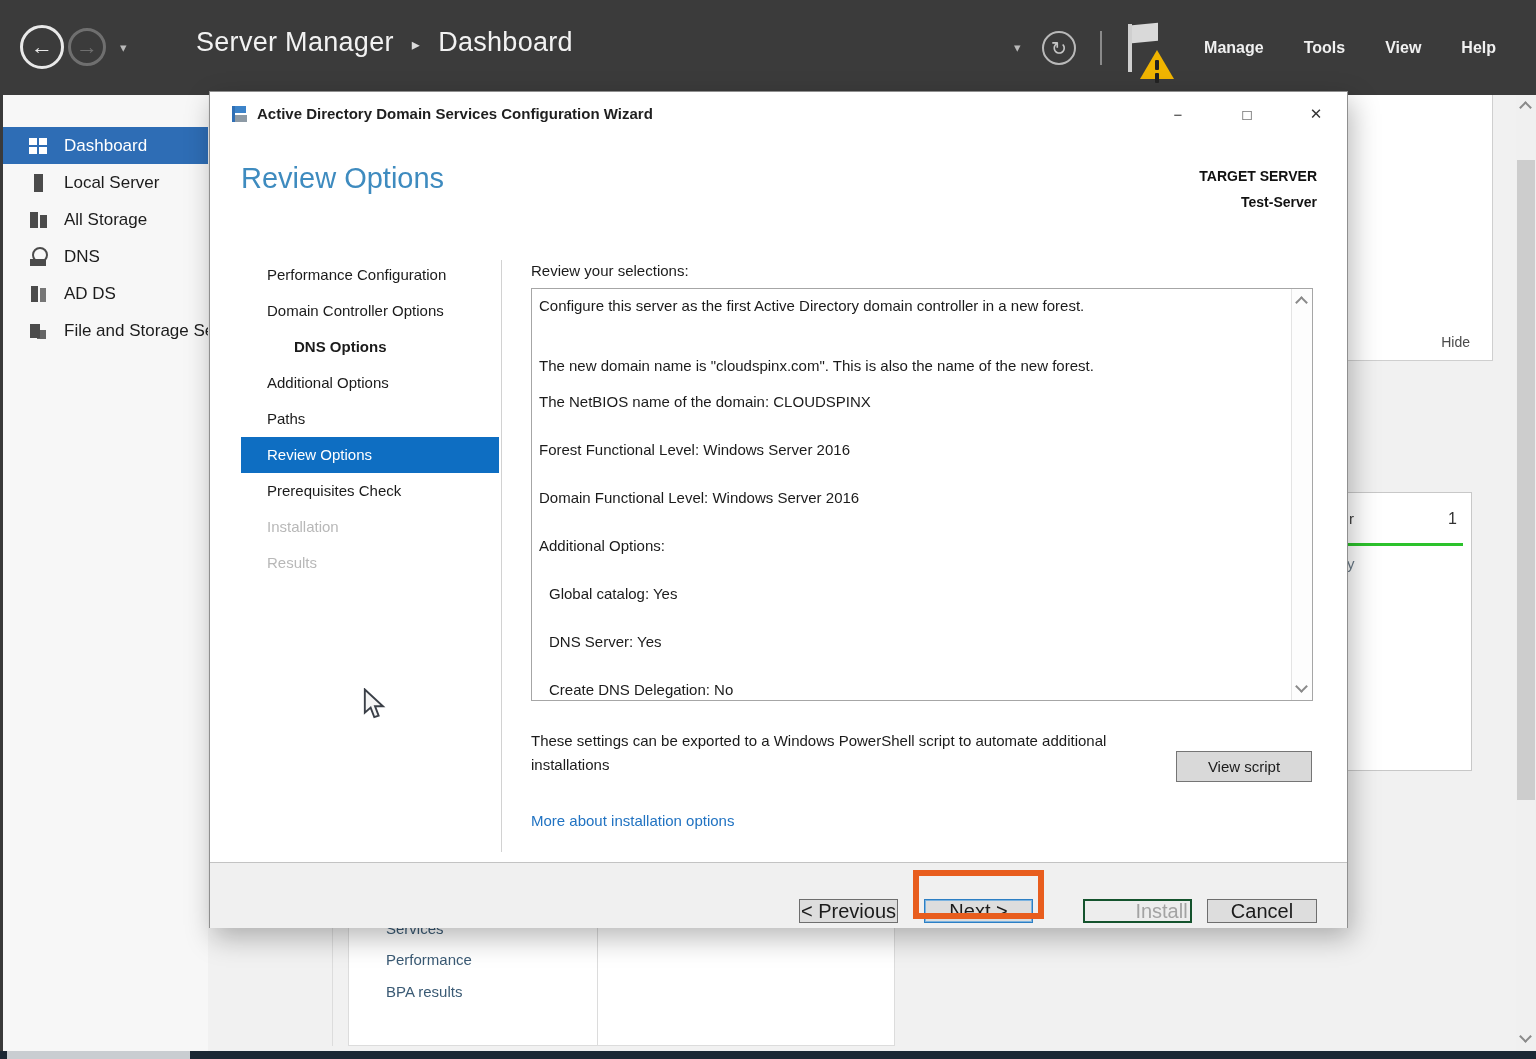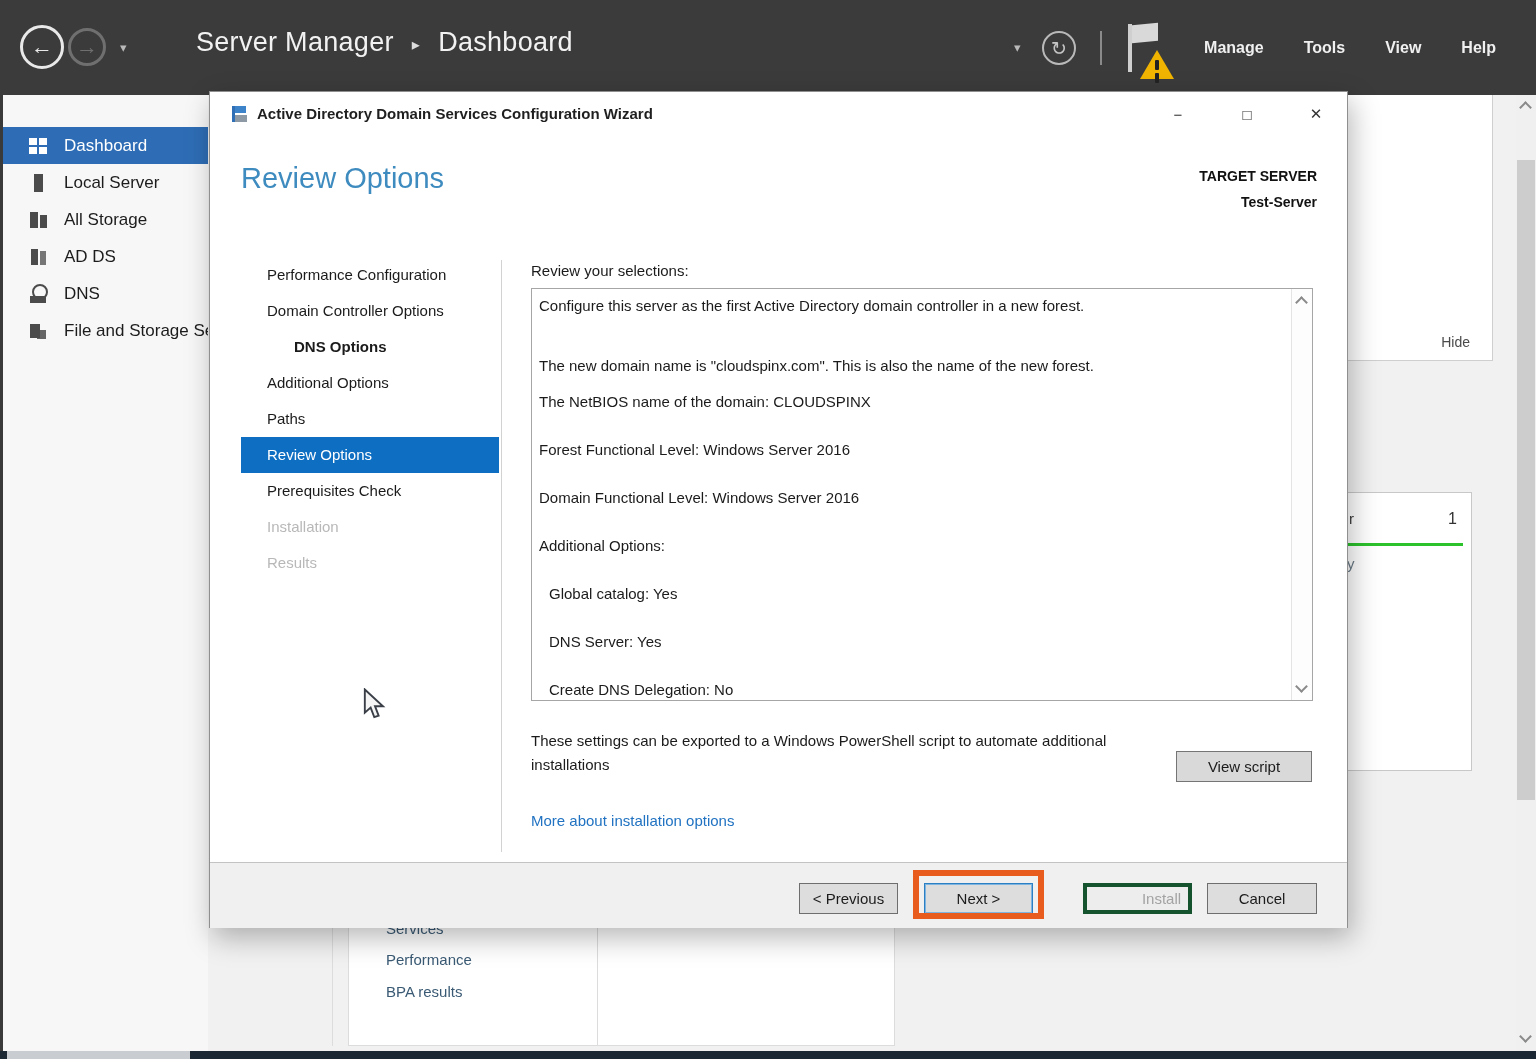--- a/index.html
+++ b/index.html
@@ -102,25 +102,25 @@
   .rb-scroll { position:absolute; right:0; top:0; width:21px; height:100%; border-left:1px solid #e4e4e4; background:#fdfdfd; }
   .rb-up { position:absolute; left:5px; top:9px; }
   .rb-down { position:absolute; left:5px; bottom:9px; }
 
   .export-note { position:absolute; left:321px; top:637px; width:615px; font-size:15px; line-height:24px; color:#1b1b1b; }
   .view-script { position:absolute; left:966px; top:659px; width:136px; height:31px; background:#d9d9d9; border:1px solid #757575;
                  font-size:15px; color:#1b1b1b; display:flex; align-items:center; justify-content:center; }
   .more-link { position:absolute; left:321px; top:720px; font-size:15px; color:var(--link,#2173c2); }
 
   .dlg-footer { position:absolute; left:0; top:770px; width:100%; height:66px; background:#f0f0f0; border-top:1px solid #c3c3c3; }
-  .fbtn { position:absolute; top:20px; height:31px; background:#dddddd; border:1px solid #6e6e6e;
-          font-size:15px; color:#1b1b1b; display:flex; align-items:center; justify-content:center; }
+  .fbtn { position:absolute; top:36px; height:24px; background:#dddddd; border:1px solid #6e6e6e;
+          font-size:20px; color:#1b1b1b; display:flex; align-items:center; justify-content:center; }
   .fbtn.prev { left:589px; width:99px; }
   .fbtn.next { left:714px; width:109px; border:1px solid #2d7fc4; box-shadow:inset 0 0 0 1px #7db4e0; }
-  .fbtn.install { left:873px; width:109px; background:#ededed; border:4px solid #14532d; color:#a3a3a3;padding-left:48px; }
+  .fbtn.install { left:873px; width:109px; background:#ededed; border:2px solid #14532d; color:#a3a3a3;padding-left:48px; }
   .fbtn.cancel { left:997px; width:110px; }
   .next-ring { position:absolute; left:703px; top:778px; width:131px; height:49px; border:6px solid var(--highlight,#e85d1d); z-index:5; }
 
   .cursor { position:absolute; left:363px; top:688px; z-index:9; }
 </style>
 </head>
 <body>
 
 <div class="topbar">
   <div class="navbtn back">
@@ -162,26 +162,26 @@
       </div>
       <div class="side-item">
         <span class="ico local-server-icon"></span>
         <span>Local Server</span>
       </div>
       <div class="side-item">
         <span class="ico all-servers-icon"></span>
         <span>All Storage</span>
       </div>
       <div class="side-item">
+        <span class="ico dns-icon"></span>
+        <span>DNS</span>
+      </div>
+      <div class="side-item">
         <span class="ico ad-ds-icon"></span>
         <span>AD DS</span>
-      </div>
-      <div class="side-item">
-        <span class="ico dns-icon"></span>
-        <span>DNS</span>
       </div>
       <div class="side-item">
         <span class="ico file-storage-icon"></span>
         <span>File and Storage Services</span>
       </div>
     </div>
 </div>
 
 <div class="welcome-tile">
   <span class="hide-label">Hide</span>

